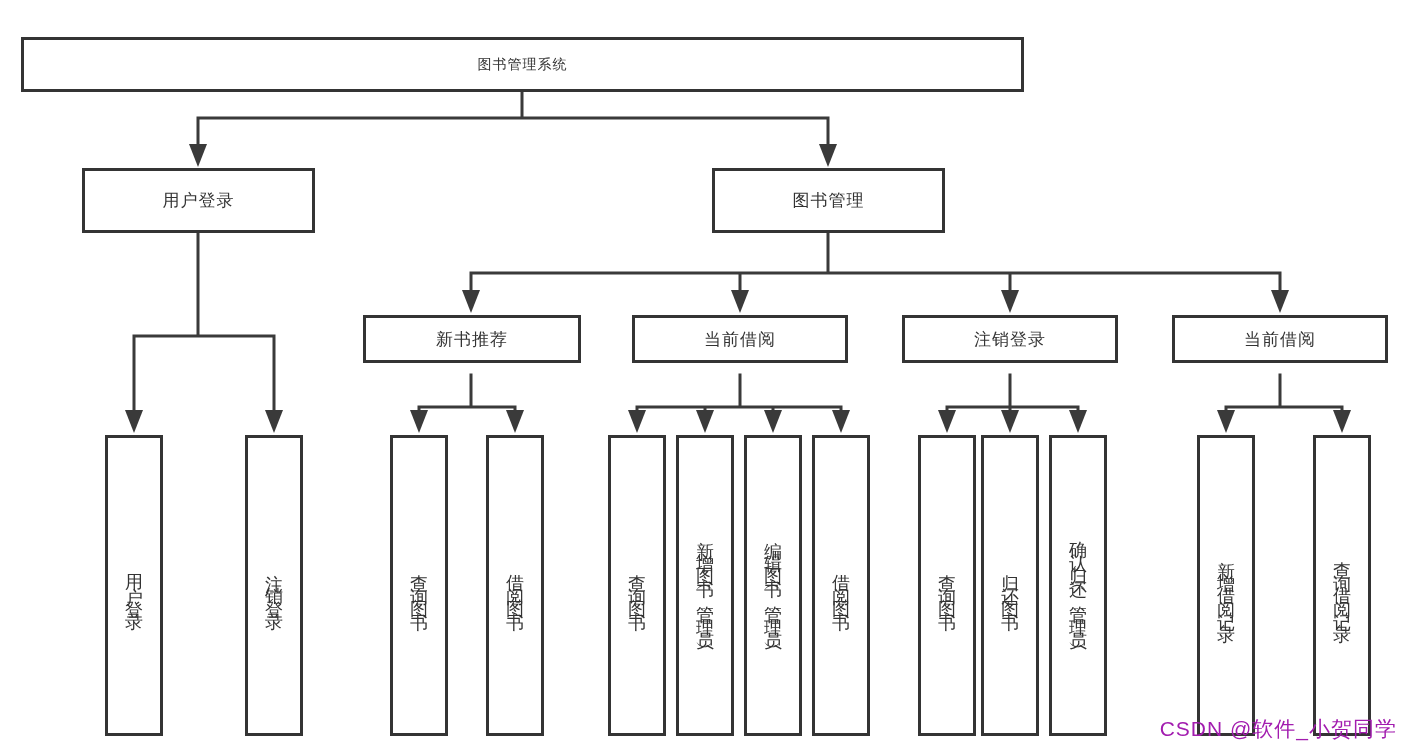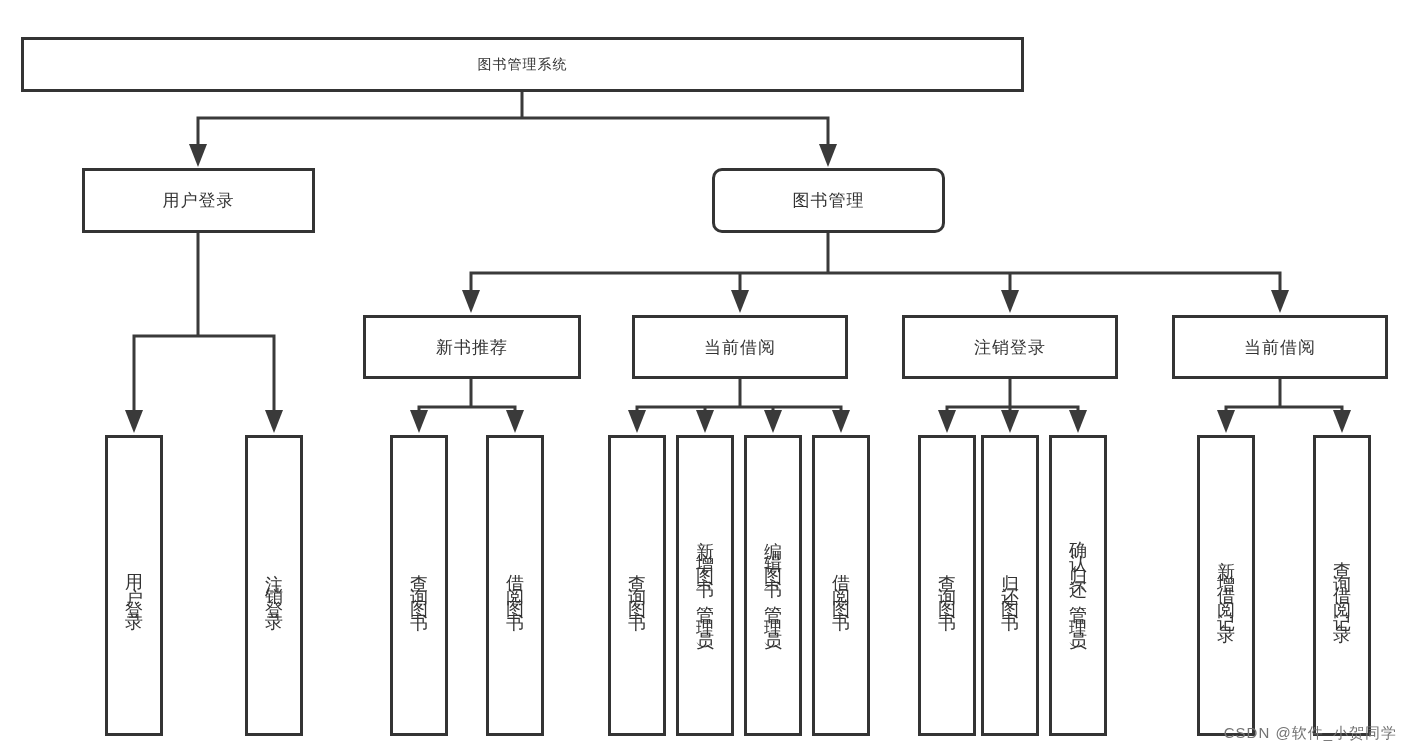--- a/index.html
+++ b/index.html
@@ -18,22 +18,22 @@
     background:#ffffff;
     display:flex;align-items:center;justify-content:center;
     color:#333333;
     font-size:17px;
     letter-spacing:1px;
     z-index:1;
   }
   .root{left:21px;top:13px;width:1003px;height:55px;font-size:14px;margin-top:24px;}
   .branch{top:168px;width:233px;height:65px;}
   .b1{left:82px;}
-  .b2{left:712px;border-radius:10px;}
-  .module{top:315px;width:216px;height:64px;}
+  .b2{left:712px;}
+  .module{top:315px;width:216px;height:48px;}
   .m1{left:363px;width:218px;}
   .m2{left:632px;}
   .m3{left:902px;}
   .m4{left:1172px;}
   .leaf{top:435px;width:58px;height:301px;}
   .vtext{
     writing-mode:vertical-rl;
     text-orientation:upright;
     font-size:18px;
     letter-spacing:13px;
@@ -43,22 +43,22 @@
   .l1{left:105px;}  .l2{left:245px;}
   .l3{left:390px;}  .l4{left:486px;}
   .l5{left:608px;}  .l6{left:676px;}
   .l7{left:744px;}  .l8{left:812px;}
   .l9{left:918px;}  .l10{left:981px;}
   .l11{left:1049px;}
   .l12{left:1197px;} .l13{left:1313px;}
   .watermark{
     position:absolute;
     right:8px;bottom:4px;
-    font-size:15px;
-    color:#737373;
+    font-size:21px;
+    color:#a21caf;
     z-index:2;
     letter-spacing:1px;
   }
 </style>
 </head>
 <body>
 
 <div id="canvas">
 
   <svg id="wires" viewBox="0 0 1405 747" xmlns="http://www.w3.org/2000/svg">

